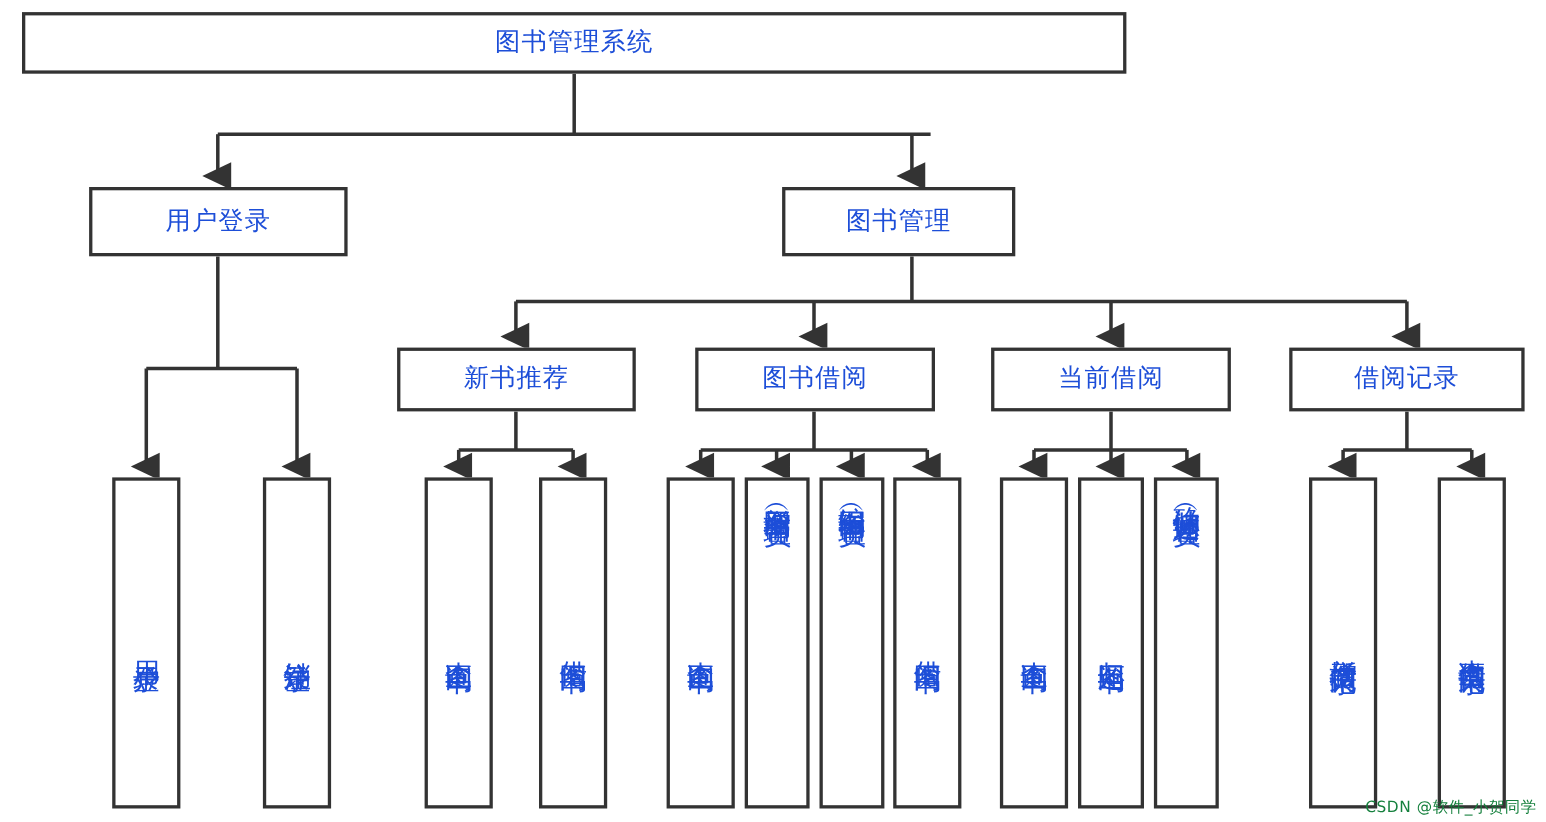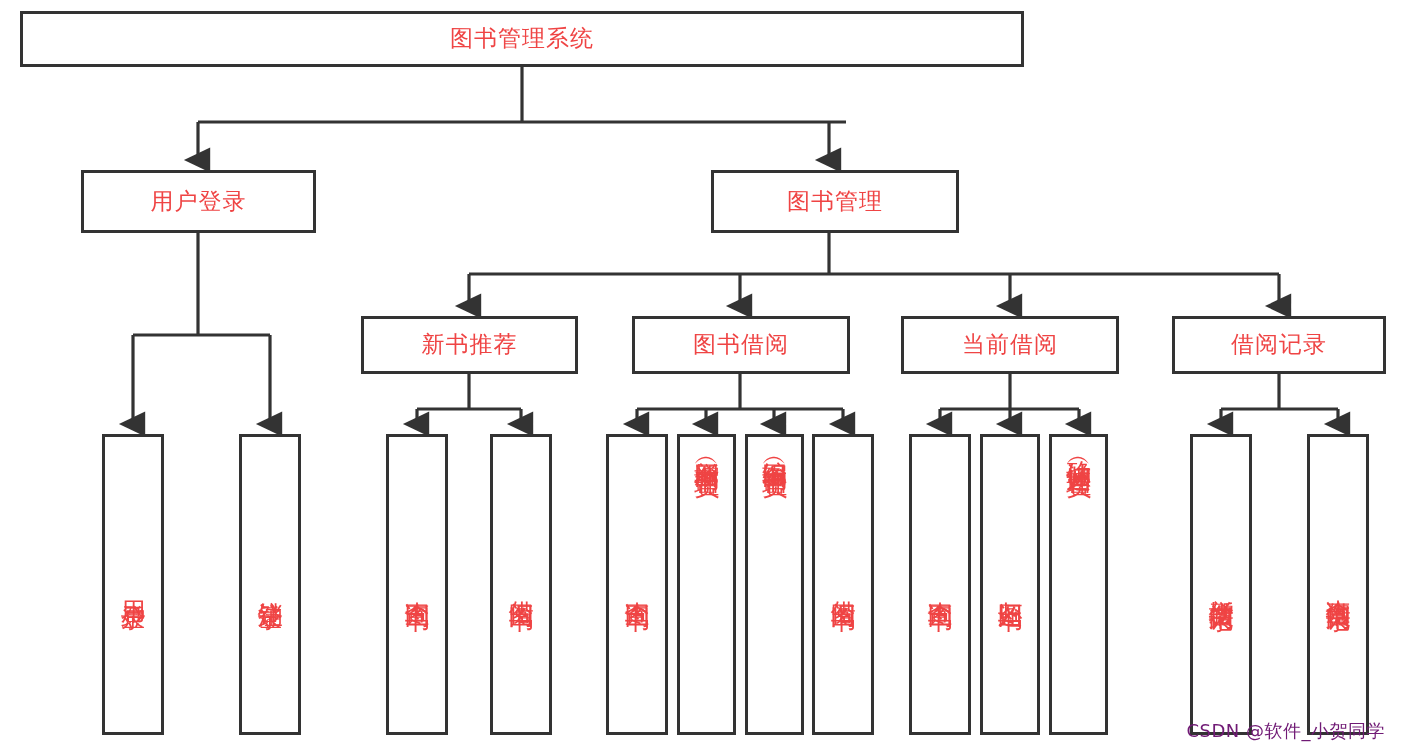--- a/index.html
+++ b/index.html
@@ -27,21 +27,21 @@
     pointer-events: none;
   }
   .node {
     position: absolute;
     box-sizing: border-box;
     border: 3px solid #333333;
     background: #ffffff;
     display: flex;
     align-items: center;
     justify-content: center;
-    color: #ef4444;
+    color: #1d4ed8;
     z-index: 2;
   }
   .node.h-node {
     font-size: 23px;
     letter-spacing: 1px;
     line-height: 1.2;
   }
   .node.v-node {
     writing-mode: vertical-rl;
     text-orientation: upright;
@@ -54,24 +54,24 @@
   }
   .node.v-node.top-aligned {
     justify-content: flex-start;
   }
   .label {
     display: block;
     white-space: nowrap;
   }
   #watermark {
     position: absolute;
-    right: 20px;
+    right: 8px;
     bottom: 4px;
-    font-size: 18px;
-    color: #701a75;
+    font-size: 14px;
+    color: #15803d;
     letter-spacing: 0.5px;
     z-index: 3;
     white-space: nowrap;
   }
 </style>
 </head>
 <body>
 
 <div id="canvas">
 
@@ -125,21 +125,21 @@
     </g>
   </svg>
 
   <div class="node h-node" style="left:20px; top:11px; width:1004px; height:56px;">
     <span class="label">图书管理系统</span>
   </div>
 
   <div class="node h-node" style="left:81px; top:170px; width:235px; height:63px;">
     <span class="label">用户登录</span>
   </div>
-  <div class="node h-node" style="left:711px; top:170px; width:248px; height:63px;">
+  <div class="node h-node" style="left:711px; top:170px; width:212px; height:63px;">
     <span class="label">图书管理</span>
   </div>
 
   <div class="node h-node" style="left:632px; top:316px; width:218px; height:58px;">
     <span class="label">图书借阅</span>
   </div>
   <div class="node h-node" style="left:361px; top:316px; width:217px; height:58px;">
     <span class="label">新书推荐</span>
   </div>
   <div class="node h-node" style="left:1172px; top:316px; width:214px; height:58px;">

